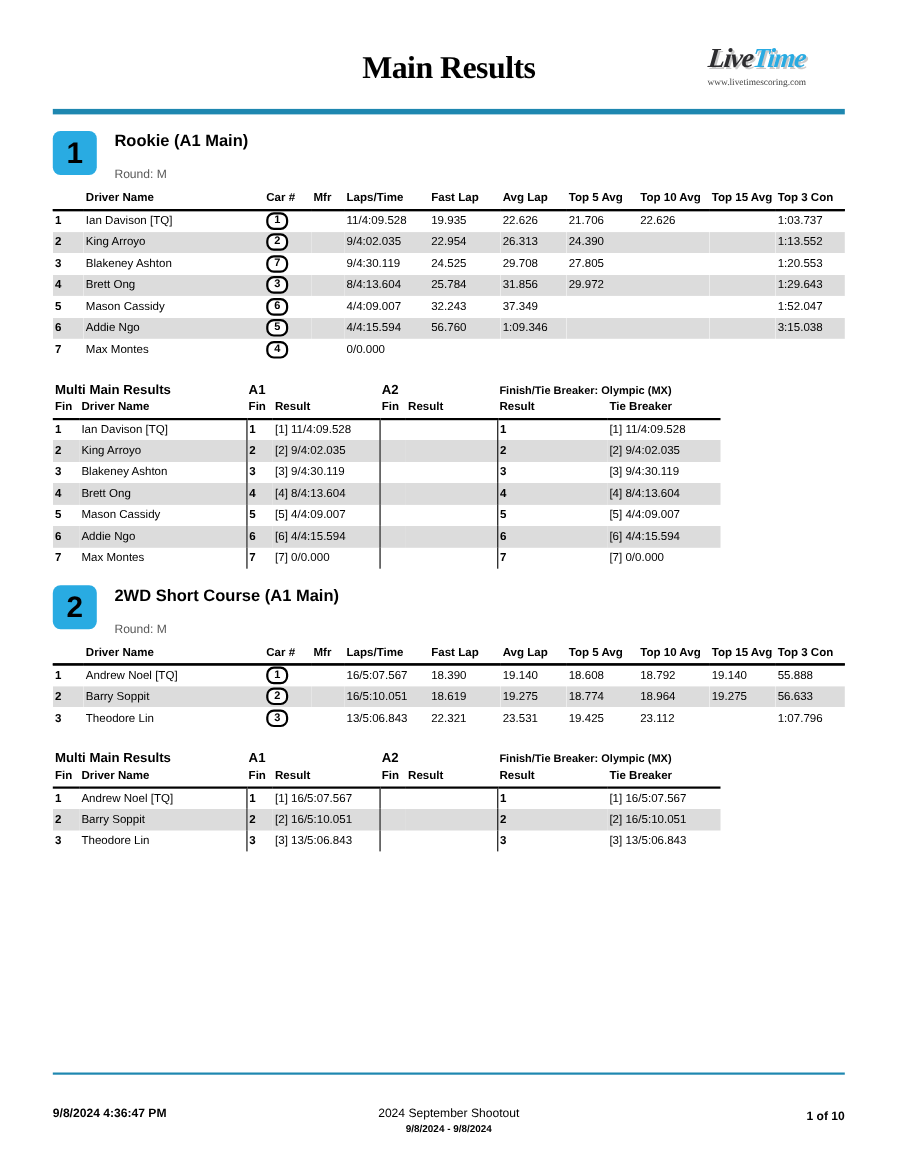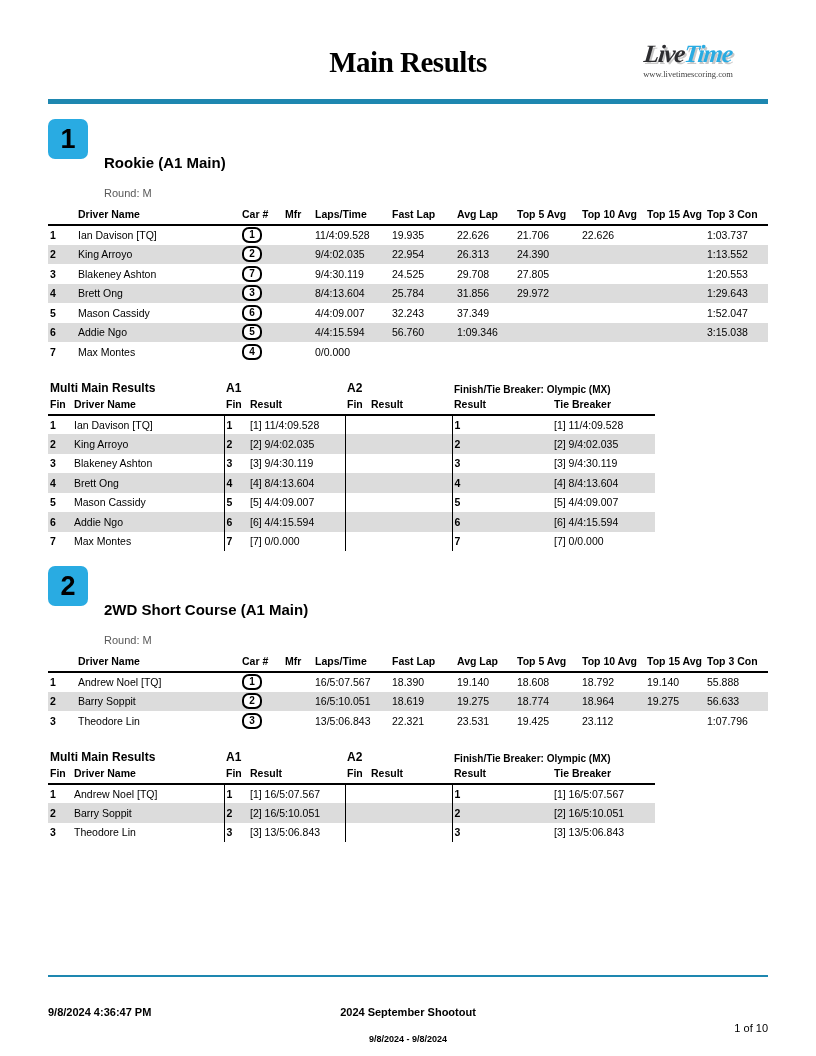--- a/index.html
+++ b/index.html
@@ -19,21 +19,21 @@
   .logo-time { color: var(--badge, #29ABE2); }
   .logo-url { font-size: 8.5px; color: #3f3f3f; margin-top: 1px; }
   .rule { height: 5px; background: var(--accent, #1E87B0); }
 
   
   .section-header { display: flex; align-items: flex-start; margin-top: 15px; }
   .section-badge { width: 40px; height: 40px; background: var(--badge, #29ABE2); border-radius: 7px;
                    color: #000; font-weight: bold; font-size: 27px; display: flex;
                    align-items: center; justify-content: center; flex: 0 0 auto; }
   .section-titles { margin-left: 16px; padding-top: 1px; }
-  .section-title { font-size: 15px; font-weight: bold; margin-top: 34px; }
+  .section-title { font-size: 15px; font-weight: bold; }
   .section-round { font-size: 11px; color: #595959; margin-top: 16px; }
 
   
   table { border-collapse: collapse; table-layout: fixed; }
   th { text-align: left; font-size: 10.5px; padding: 2px 2px 4px 2px; white-space: nowrap; overflow: hidden; }
   td { font-size: 10.5px; padding: 0 2px; height: 19.5px; white-space: nowrap; overflow: hidden; vertical-align: middle; }
   tbody tr:nth-child(even) { background: var(--stripe, #DCDCDC); }
 
   
   .results-table { width: 720px; margin-top: 7px; }
@@ -49,24 +49,24 @@
   .multi-table thead tr.mm-top th.mm-finish { font-size: 10px; vertical-align: bottom; }
   .multi-table thead tr.mm-sub th { border-bottom: 2px solid #000; }
   .multi-table td.fin { font-weight: bold; }
   .multi-table tbody td.vline { border-left: 1px solid #000; }
 
   
   .footer { position: absolute; left: 48px; width: 720px; top: 975px; }
   .footer-rule { height: 2px; background: var(--accent, #1E87B0); }
   .footer-row { position: relative; margin-top: 4px; }
   .footer-left { position: absolute; left: 0; top: 0; font-size: 11px; font-weight: bold; }
-  .footer-right { position: absolute; right: 0; top: 16px; font-size: 11px; font-weight: normal; }
+  .footer-right { position: absolute; right: 0; top: 3px; font-size: 11px; font-weight: bold; }
   .footer-center { text-align: center; }
-  .footer-event { font-size: 11px; font-weight: bold; margin-top: 29px; }
-  .footer-dates { font-size: 9px; font-weight: bold; margin-top: 16px; }
+  .footer-event { font-size: 11px; font-weight: normal; margin-top: 29px; }
+  .footer-dates { font-size: 9px; font-weight: bold; margin-top: 3px; }
 </style>
 </head>
 <body>
 
 <div class="page">
   <div class="content">
 
     <div class="doc-header">
       <div class="doc-title">Main Results</div>
       <div class="logo">

